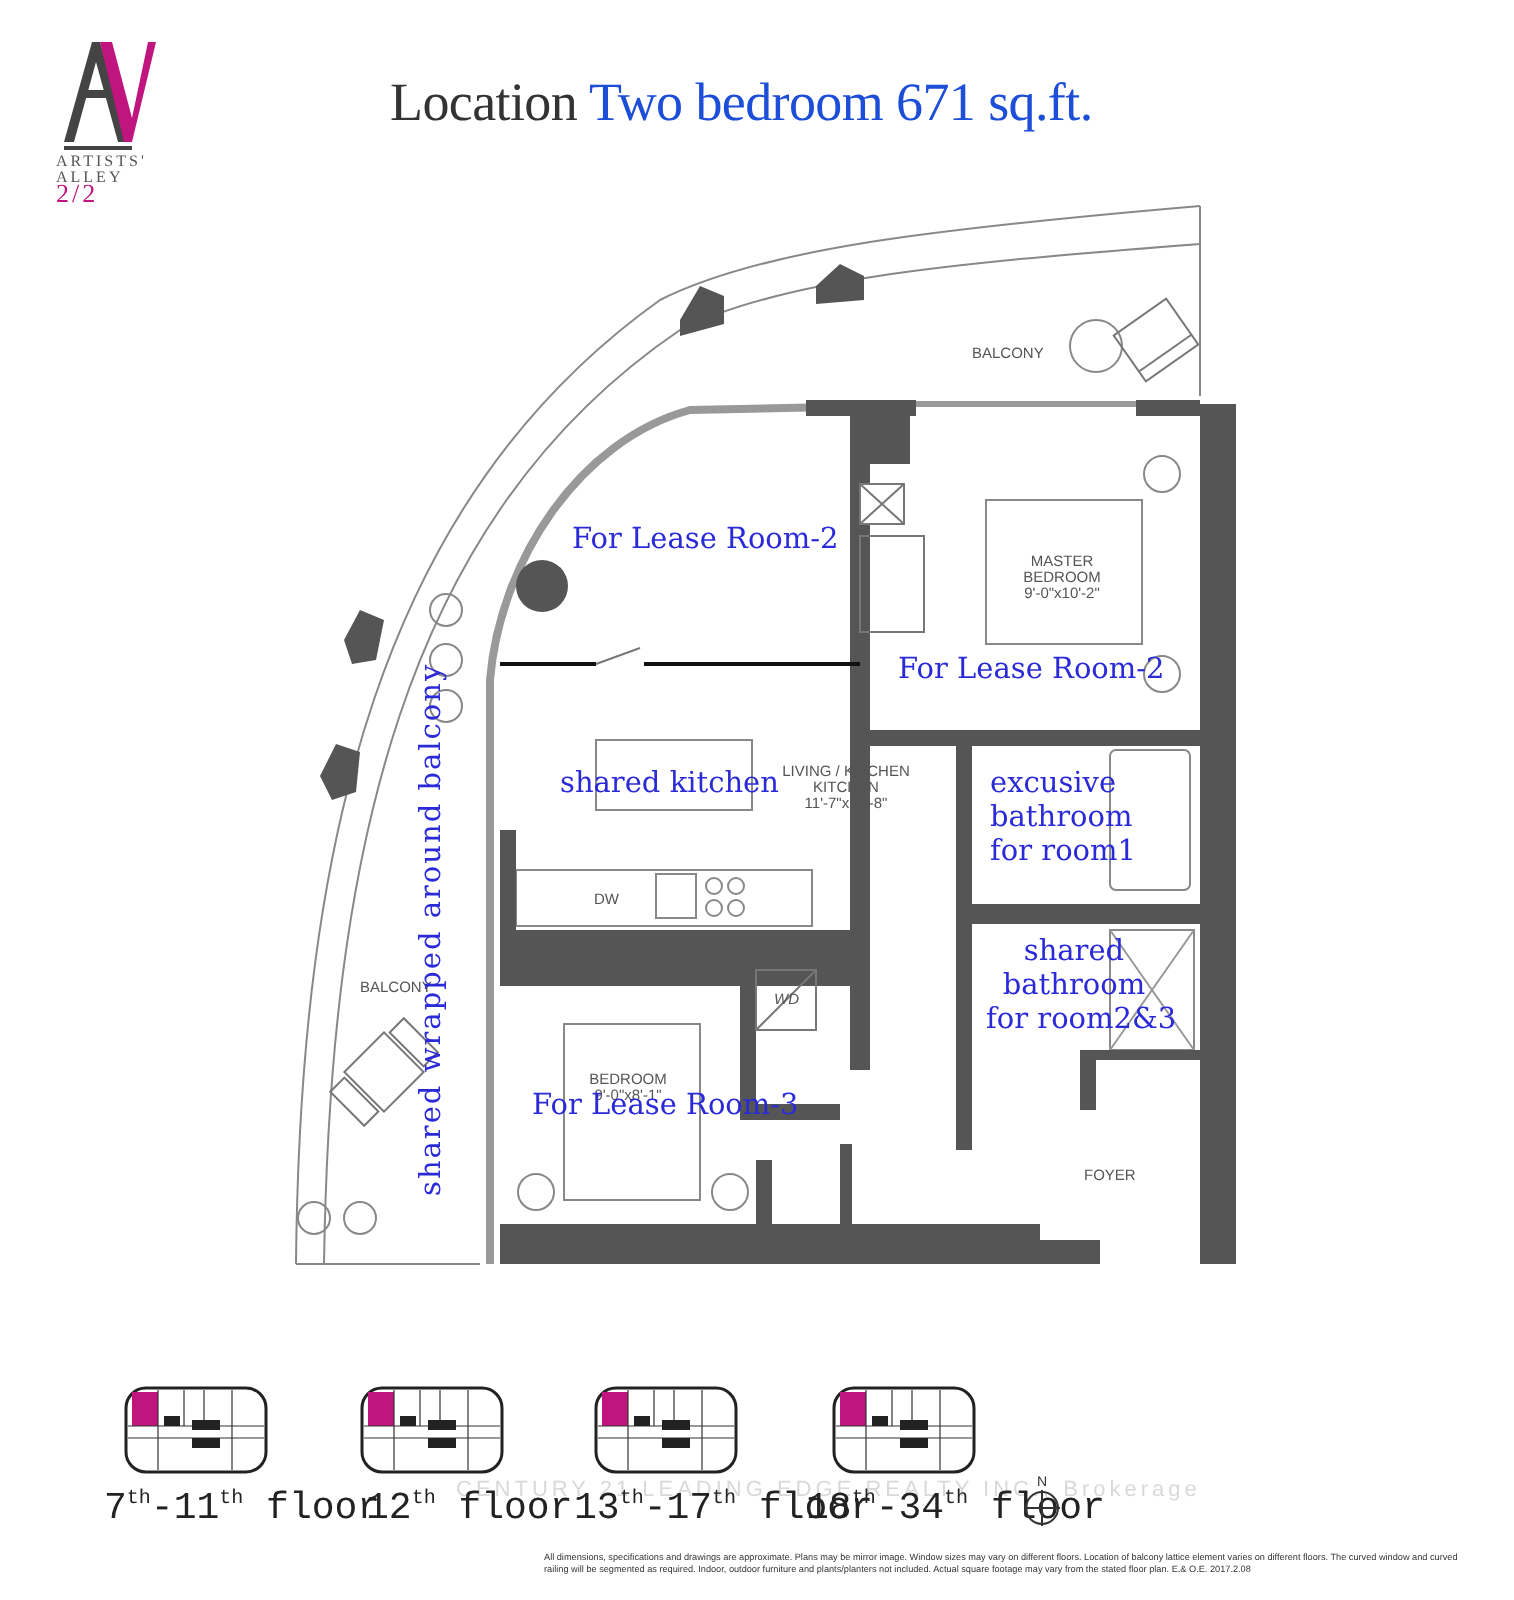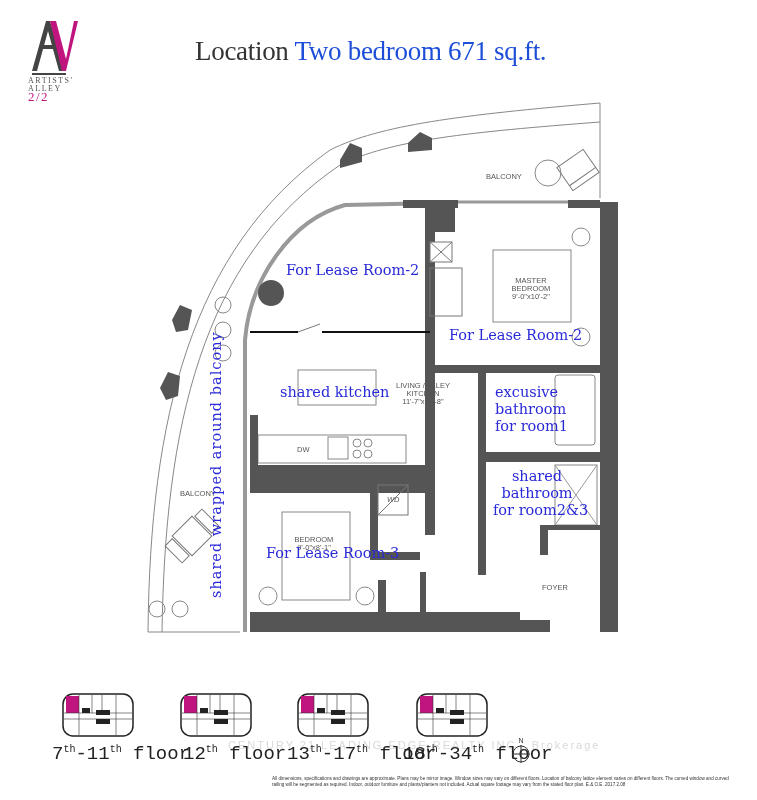--- a/index.html
+++ b/index.html
@@ -133,21 +133,21 @@
 </svg>
 
 <div class="lbl-gray" style="left:486px;top:173px;">BALCONY</div>
 <div class="lbl-gray" style="left:180px;top:490px;">BALCONY</div>
 <div class="lbl-gray" style="left:506px;top:277px;width:50px;">
   <div>MASTER</div>
   <div>BEDROOM</div>
   <div>9'-0"x10'-2"</div>
 </div>
 <div class="lbl-gray" style="left:383px;top:382px;width:80px;">
-  <div>LIVING / ALLEY</div>
+  <div>LIVING / KITCHEN</div>
   <div>KITCHEN</div>
   <div>11'-7"x14'-8"</div>
 </div>
 <div class="lbl-gray" style="left:294px;top:536px;width:40px;">
   <div>BEDROOM</div>
   <div>9'-0"x8'-1"</div>
 </div>
 <div class="lbl-gray" style="left:542px;top:584px;">FOYER</div>
 <div class="lbl-gray" style="left:387px;top:496px;font-style:italic;">WD</div>
 <div class="lbl-gray" style="left:297px;top:446px;">DW</div>

